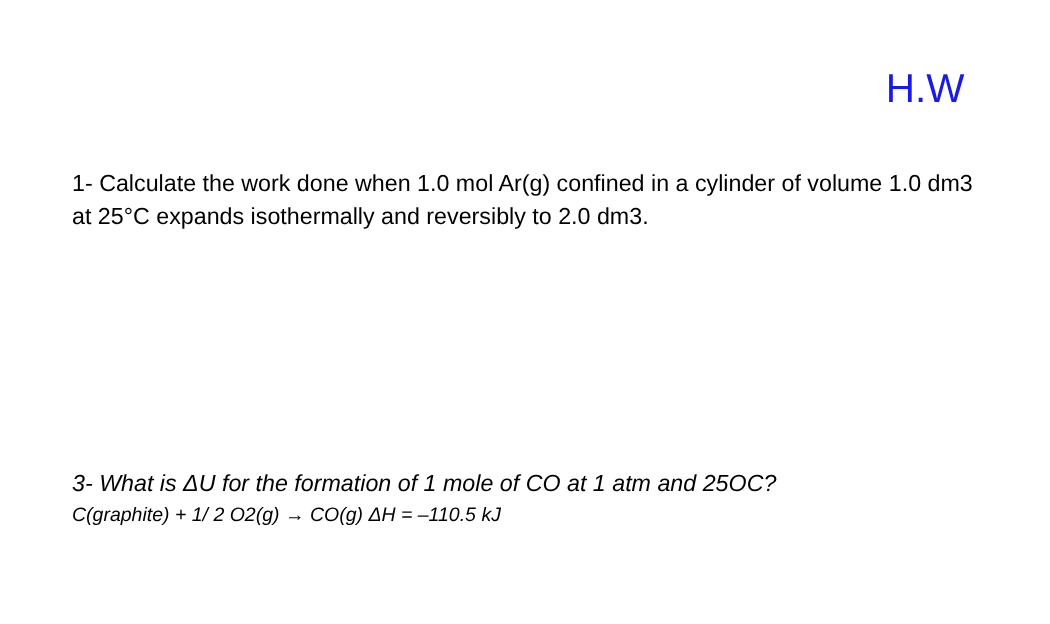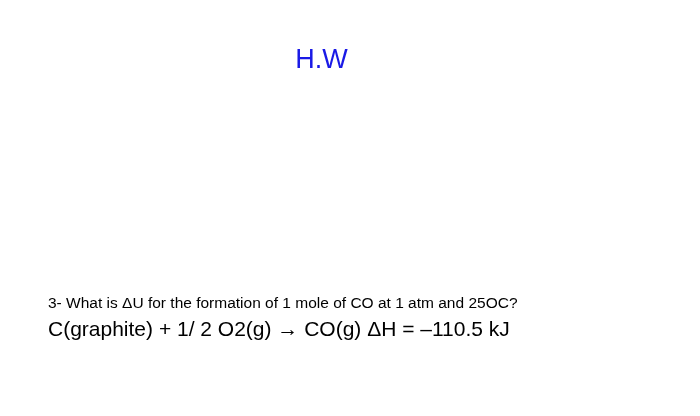--- a/index.html
+++ b/index.html
@@ -18,54 +18,57 @@
     position: relative;
     width: 700px;
     height: 416px;
     box-sizing: border-box;
   }
   .title {
     position: absolute;
     top: 44px;
     left: 0;
     width: 643px;
-    text-align: center;
+    text-align: right;
     font-size: 27px;
     color: #1a1ae6;
     font-family: "Liberation Sans", sans-serif;
     letter-spacing: 0px;
   }
   .body-block {
     position: absolute;
     left: 48px;
     width: 610px;
   }
   .q1 { top: 112px; }
   .q2 { top: 208px; }
-  .q3 { top: 292px; }
+  .q3 { top: 312px; font-style: italic; }
   .q-para {
     font-size: 15.5px;
     line-height: 1.42;
     color: #000000;
     margin: 0;
     text-align: left;
   }
   .q-line2 {
-    font-size: 21px;
+    font-size: 13px;
     line-height: 1.42;
     margin: 0;
   }
 </style>
 </head>
 <body>
 
 <div class="slide">
 
   <div class="title">H.W</div>
 
+  <div class="body-block q1">
+    <p class="q-para">1-  Calculate the work done when 1.0 mol Ar(g) confined in a cylinder of volume 1.0 dm3 at 25°C expands isothermally and reversibly to 2.0 dm3.</p>
+  </div>
 
 
   <div class="body-block q3">
     <p class="q-para">3- What is ΔU for the formation of 1 mole of CO at 1 atm and 25OC?</p>
     <p class="q-line2">C(graphite) + 1/ 2 O2(g) → CO(g)  ΔH = –110.5 kJ</p>
   </div>
 
 </div>
 
 </body></html>

